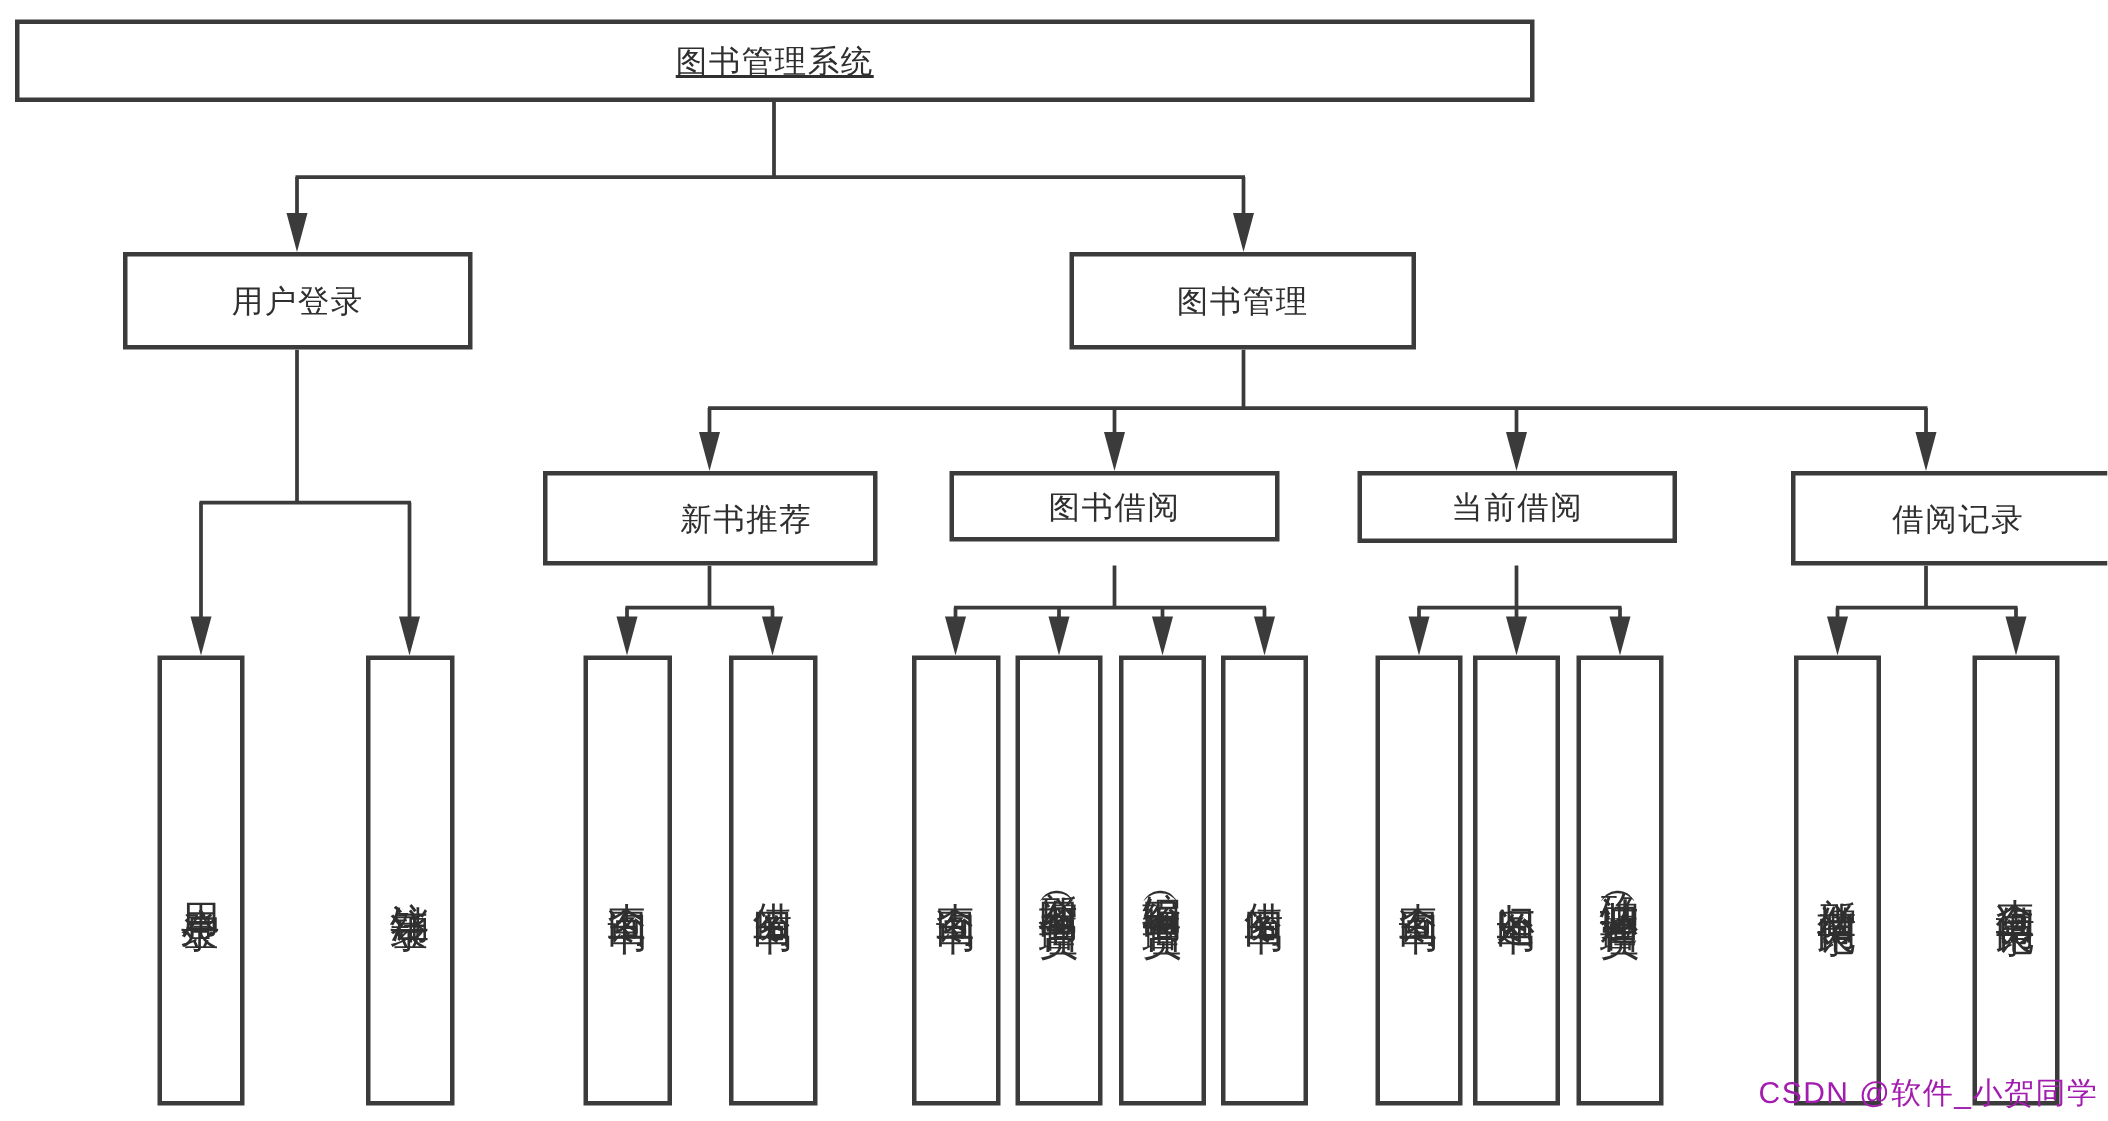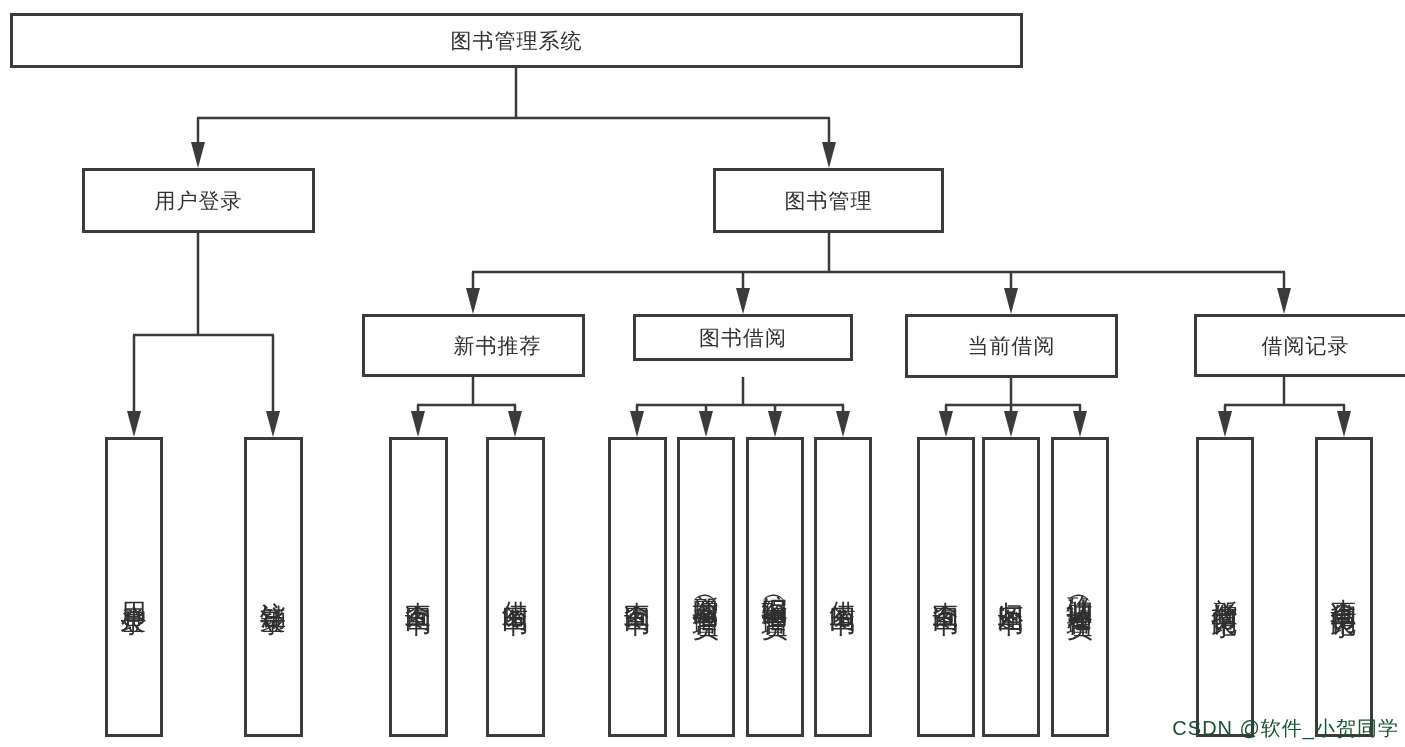--- a/index.html
+++ b/index.html
@@ -43,21 +43,21 @@
     line-height: 1;
     white-space: nowrap;
   }
 
   .watermark {
     position: absolute;
     right: 6px;
     bottom: 5px;
     z-index: 3;
     font-size: 20px;
-    color: #14532d;
+    color: #a21caf;
     letter-spacing: 1px;
     white-space: nowrap;
   }
 </style>
 </head>
 <body>
 
 <div class="stage">
 
   <svg class="connectors" viewBox="0 0 1405 747" xmlns="http://www.w3.org/2000/svg" stroke="#3b3b3b" stroke-width="2.5" fill="#3b3b3b">
@@ -129,28 +129,28 @@
     <g>
       <line x1="1284" y1="377" x2="1284" y2="405"></line>
       <line x1="1224" y1="405" x2="1345" y2="405"></line>
       <line x1="1225" y1="405" x2="1225" y2="431"></line>
       <line x1="1344" y1="405" x2="1344" y2="431"></line>
       <polygon points="1218,411 1232,411 1225,437" stroke="none"></polygon>
       <polygon points="1337,411 1351,411 1344,437" stroke="none"></polygon>
     </g>
   </svg>
 
-  <div class="node" style="left:10px; top:13px; width:1013px; height:55px;">图书管理系统</div>
+  <div class="node" style="left:10px; top:13px; width:1013px; height:55px;text-decoration:underline;">图书管理系统</div>
 
   <div class="node" style="left:82px; top:168px; width:233px; height:65px;">用户登录</div>
   <div class="node" style="left:713px; top:168px; width:231px; height:65px;">图书管理</div>
 
   <div class="node" style="left:362px; top:314px; width:223px; height:63px;padding-left:48px;">新书推荐</div>
   <div class="node" style="left:633px; top:314px; width:220px; height:47px;">图书借阅</div>
-  <div class="node" style="left:905px; top:314px; width:213px; height:64px;">当前借阅</div>
+  <div class="node" style="left:905px; top:314px; width:213px; height:48px;">当前借阅</div>
   <div class="node" style="left:1194px; top:314px; width:223px; height:63px;">借阅记录</div>
 
   <div class="node leaf" style="left:105px; top:437px; width:58px; height:300px;">用户登录</div>
   <div class="node leaf" style="left:244px; top:437px; width:59px; height:300px;">注销登录</div>
 
   <div class="node leaf" style="left:389px; top:437px; width:59px; height:300px;">查询图书</div>
   <div class="node leaf" style="left:486px; top:437px; width:59px; height:300px;">借阅图书</div>
 
   <div class="node leaf" style="left:608px; top:437px; width:59px; height:300px;">查询图书</div>
   <div class="node leaf" style="left:677px; top:437px; width:58px; height:300px;">新增图书（管理员）</div>

